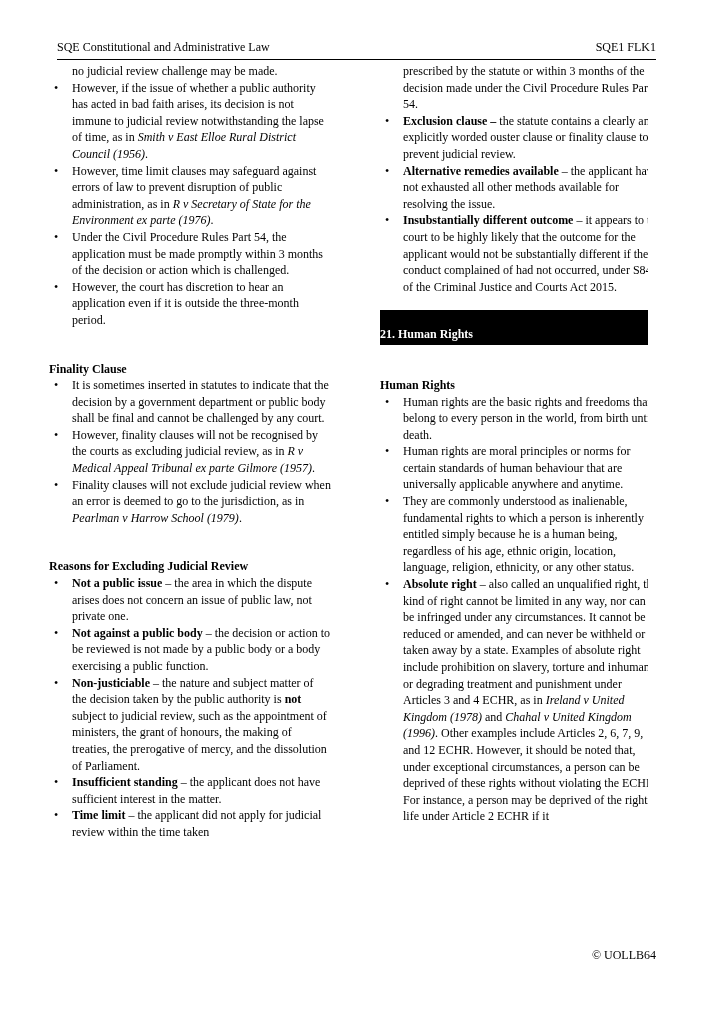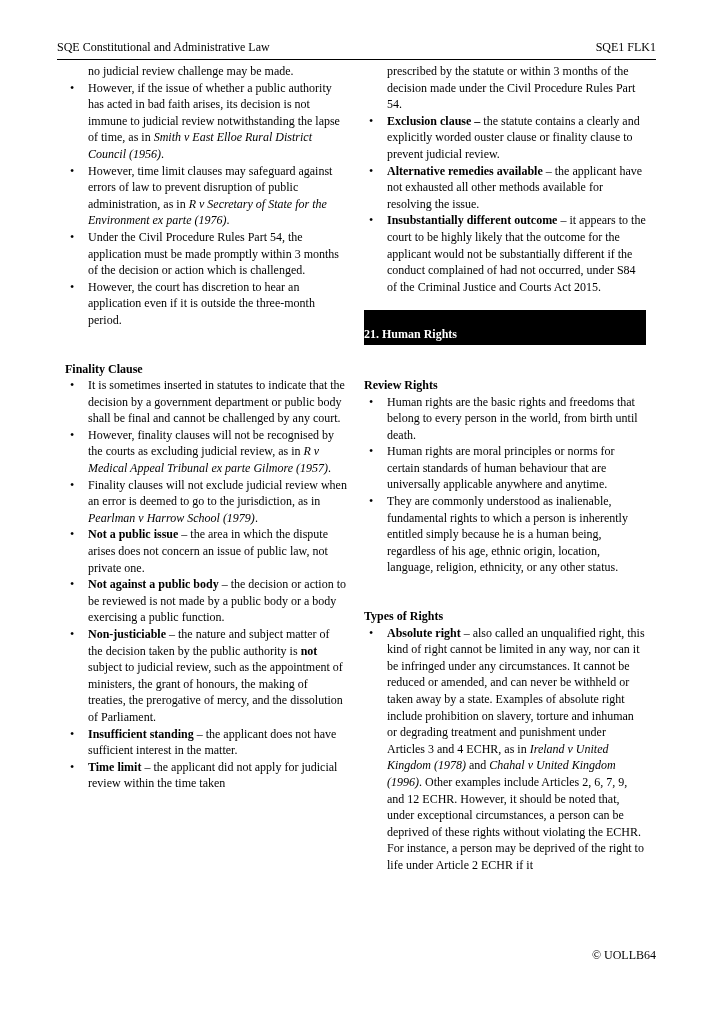--- a/index.html
+++ b/index.html
@@ -14,22 +14,22 @@
     background:var(--page-bg);color:var(--text-color);
     font-family:"Liberation Serif","DejaVu Serif",serif;
     font-size:12px;line-height:16.6px;overflow:hidden;
   }
   .header{
     position:absolute;top:39px;left:57px;width:599px;
     border-bottom:1px solid #000;padding-bottom:3px;
     display:flex;justify-content:space-between;
   }
   .content{
-    position:absolute;top:63px;left:65px;width:599px;height:886px;
-    display:flex;gap:17px;overflow:hidden;
+    position:absolute;top:63px;left:49px;width:599px;height:886px;
+    display:flex;gap:49px;overflow:hidden;
   }
   .column{flex:0 0 282px;width:282px;}
   .bullet{display:flex;}
   .bullet-marker{flex:0 0 23px;box-sizing:border-box;padding-left:5px;}
   .bullet-body{flex:1;min-width:0;font-family:Liberation Serif, serif;}
   .continuation{padding-left:23px;}
   .heading{font-weight:bold;margin-top:32px;}
   .column > :first-child{margin-top:0;}
   .banner{
     margin:15px 0 13px;background:var(--banner-bg);color:var(--banner-text);
@@ -76,20 +76,21 @@
           <span class="bullet-body"><span class="seg-normal">It is sometimes inserted in statutes to indicate that the decision by a government department or public body shall be final and cannot be challenged by any court.</span></span>
         </div>
         <div class="bullet">
           <span class="bullet-marker">•</span>
           <span class="bullet-body"><span class="seg-normal">However, finality clauses will not be recognised by the courts as excluding judicial review, as in </span><span class="seg-italic">R v Medical Appeal Tribunal ex parte Gilmore (1957)</span><span class="seg-normal">.</span></span>
         </div>
         <div class="bullet">
           <span class="bullet-marker">•</span>
           <span class="bullet-body"><span class="seg-normal">Finality clauses will not exclude judicial review when an error is deemed to go to the jurisdiction, as in </span><span class="seg-italic">Pearlman v Harrow School (1979)</span><span class="seg-normal">.</span></span>
         </div>
+        <div class="heading">Reasons for Excluding Judicial Review</div>
         <div class="bullet">
           <span class="bullet-marker">•</span>
           <span class="bullet-body"><span class="seg-bold">Not a public issue</span><span class="seg-normal"> – the area in which the dispute arises does not concern an issue of public law, not private one.</span></span>
         </div>
         <div class="bullet">
           <span class="bullet-marker">•</span>
           <span class="bullet-body"><span class="seg-bold">Not against a public body</span><span class="seg-normal"> – the decision or action to be reviewed is not made by a public body or a body exercising a public function.</span></span>
         </div>
         <div class="bullet">
           <span class="bullet-marker">•</span>
@@ -112,34 +113,33 @@
         </div>
         <div class="bullet">
           <span class="bullet-marker">•</span>
           <span class="bullet-body"><span class="seg-bold">Alternative remedies available</span><span class="seg-normal"> – the applicant have not exhausted all other methods available for resolving the issue.</span></span>
         </div>
         <div class="bullet">
           <span class="bullet-marker">•</span>
           <span class="bullet-body"><span class="seg-bold">Insubstantially different outcome</span><span class="seg-normal"> – it appears to the court to be highly likely that the outcome for the applicant would not be substantially different if the conduct complained of had not occurred, under S84 of the Criminal Justice and Courts Act 2015.</span></span>
         </div>
         <div class="banner">21. Human Rights</div>
-        <div class="heading">Review Rights</div>
+        <div class="heading">Human Rights</div>
         <div class="bullet">
           <span class="bullet-marker">•</span>
           <span class="bullet-body"><span class="seg-normal">Human rights are the basic rights and freedoms that belong to every person in the world, from birth until death.</span></span>
         </div>
         <div class="bullet">
           <span class="bullet-marker">•</span>
           <span class="bullet-body"><span class="seg-normal">Human rights are moral principles or norms for certain standards of human behaviour that are universally applicable anywhere and anytime.</span></span>
         </div>
         <div class="bullet">
           <span class="bullet-marker">•</span>
           <span class="bullet-body"><span class="seg-normal">They are commonly understood as inalienable, fundamental rights to which a person is inherently entitled simply because he is a human being, regardless of his age, ethnic origin, location, language, religion, ethnicity, or any other status.</span></span>
         </div>
-        <div class="heading">Types of Rights</div>
         <div class="bullet">
           <span class="bullet-marker">•</span>
           <span class="bullet-body"><span class="seg-bold">Absolute right</span><span class="seg-normal"> – also called an unqualified right, this kind of right cannot be limited in any way, nor can it be infringed under any circumstances. It cannot be reduced or amended, and can never be withheld or taken away by a state. Examples of absolute right include prohibition on slavery, torture and inhuman or degrading treatment and punishment under Articles 3 and 4 ECHR, as in </span><span class="seg-italic">Ireland v United Kingdom (1978)</span><span class="seg-normal"> and </span><span class="seg-italic">Chahal v United Kingdom (1996)</span><span class="seg-normal">. Other examples include Articles 2, 6, 7, 9, and 12 ECHR. However, it should be noted that, under exceptional circumstances, a person can be deprived of these rights without violating the ECHR. For instance, a person may be deprived of the right to life under Article 2 ECHR if it</span></span>
         </div>
       </div>
   </div>
 
   <div class="footer">
     <span>© UOLLB</span>
     <span>64</span>

